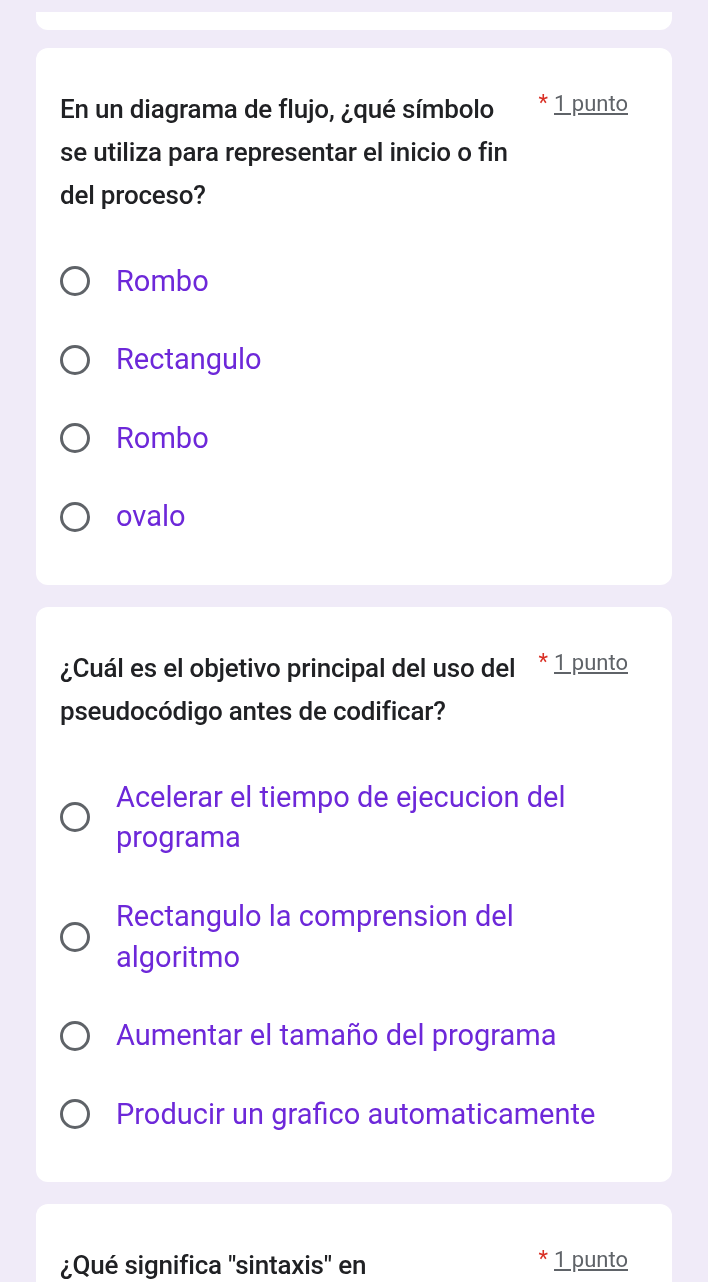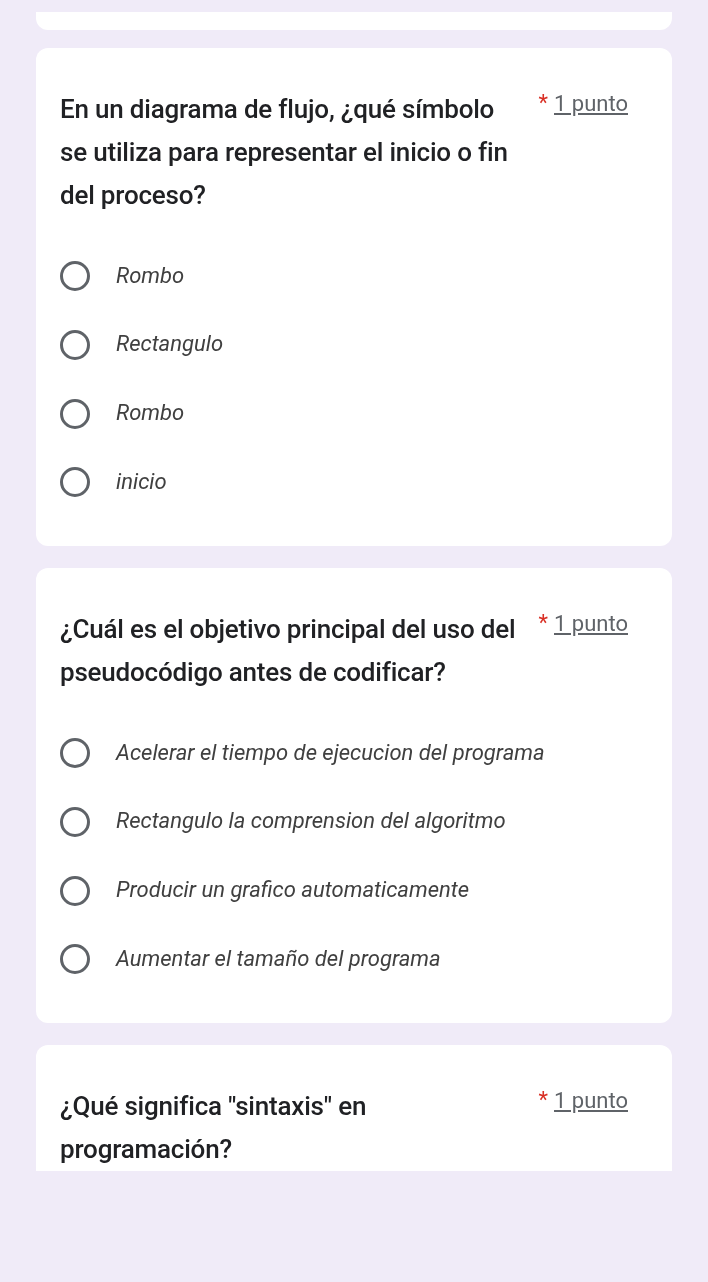--- a/index.html
+++ b/index.html
@@ -72,24 +72,23 @@
       cursor: pointer;
     }
     .radio-outer {
       width: 30px;
       height: 30px;
       border: 3px solid #5f6368;
       border-radius: 50%;
       flex-shrink: 0;
     }
     .option-label {
-      font-size: 22px;
-      color: #404040;
+      font-size: 29px;
+      color: #6d28d9;
       line-height: 1.4;
-      font-style: italic;
     }
     .card-partial-bottom {
       padding-bottom: 0;
       margin-bottom: 0;
       border-bottom-left-radius: 0;
       border-bottom-right-radius: 0;
     }
     .card-partial-bottom .question-header {
       margin-bottom: 0;
     }
@@ -115,21 +114,21 @@
     <div class="option-row">
       <div class="radio-outer"></div>
       <div class="option-label">Rectangulo</div>
     </div>
     <div class="option-row">
       <div class="radio-outer"></div>
       <div class="option-label">Rombo</div>
     </div>
     <div class="option-row">
       <div class="radio-outer"></div>
-      <div class="option-label">inicio</div>
+      <div class="option-label">ovalo</div>
     </div>
   </div>
 </div>
 
 <div class="card">
   <div class="question-header">
     <div class="question-title">¿Cuál es el objetivo principal del uso del pseudocódigo antes de codificar?</div>
     <div class="question-meta">
       <span class="required-asterisk">*</span>
       <span class="points-label">1 punto</span>
@@ -139,25 +138,25 @@
     <div class="option-row">
       <div class="radio-outer"></div>
       <div class="option-label">Acelerar el tiempo de ejecucion del programa</div>
     </div>
     <div class="option-row">
       <div class="radio-outer"></div>
       <div class="option-label">Rectangulo la comprension del algoritmo</div>
     </div>
     <div class="option-row">
       <div class="radio-outer"></div>
-      <div class="option-label">Producir un grafico automaticamente</div>
+      <div class="option-label">Aumentar el tamaño del programa</div>
     </div>
     <div class="option-row">
       <div class="radio-outer"></div>
-      <div class="option-label">Aumentar el tamaño del programa</div>
+      <div class="option-label">Producir un grafico automaticamente</div>
     </div>
   </div>
 </div>
 
 <div class="card card-partial-bottom">
   <div class="question-header">
     <div class="question-title">¿Qué significa "sintaxis" en programación?</div>
     <div class="question-meta">
       <span class="required-asterisk">*</span>
       <span class="points-label">1 punto</span>

